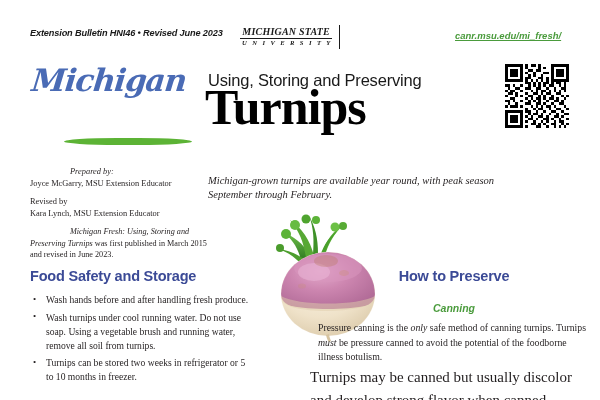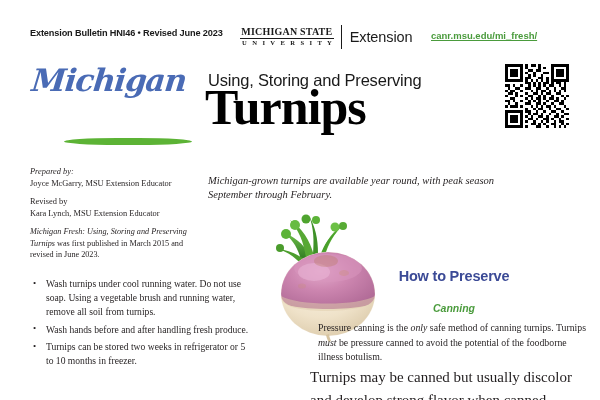--- a/index.html
+++ b/index.html
@@ -21,20 +21,21 @@
     height: 400px;
     background: #ffffff;
   }
 
   
   .topbar {
     position: absolute;
     left: 0; top: 28px;
     width: 500px;
     height: 24px;
+    font-style: italic;
   }
   .bulletin-line {
     position: absolute;
     left: 30px; top: 0;
     font-family: "Liberation Sans", sans-serif;
     font-size: 9.2px;
     font-weight: 700;
     letter-spacing: -0.15px;
     color: #1a1a1a;
     white-space: nowrap;
@@ -81,21 +82,21 @@
   .msu-ext {
     font-family: "Liberation Sans", sans-serif;
     font-size: 14.5px;
     font-weight: 400;
     color: #1a1a1a;
     padding-left: 8px;
     letter-spacing: -0.1px;
   }
   .url-link {
     position: absolute;
-    left: 431px; top: 2px;
+    left: 455px; top: 2px;
     font-family: "Liberation Sans", sans-serif;
     font-size: 9.5px;
     font-weight: 700;
     color: #4a9b3c;
     white-space: nowrap;
   }
 
   
   .mf-logo {
     position: absolute;
@@ -169,21 +170,21 @@
   
   .credits {
     position: absolute;
     left: 30px; top: 166px;
     width: 178px;
     font-family: "Liberation Serif", serif;
     font-size: 8.4px;
     line-height: 1.42;
     color: #231f20;
   }
-  .credits .it { font-style: italic; }
+  .credits .it { font-style: italic; margin-left: 40px; }
   .credits .grp { margin-bottom: 6px; }
   .credits .grp:last-child { margin-bottom: 0; }
   .credits .note { font-size: 8.2px; line-height: 1.45; }
 
   
   .intro {
     position: absolute;
     left: 208px; top: 174px;
     width: 300px;
     font-family: "Liberation Serif", serif;
@@ -283,21 +284,20 @@
 
   <div class="topbar">
     <div class="bulletin-line">Extension Bulletin HNI46 • Revised June 2023</div>
 
     <div class="msu-logo">
       <div class="msu-wordmark">
         <span class="msu-top">MICHIGAN STATE</span>
         <span class="msu-bot">U N I V E R S I T Y</span>
       </div>
       <div class="msu-rule"></div>
-      <span class="msu-ext">Extension</span>
     </div>
 
     <a class="url-link" href="#">canr.msu.edu/mi_fresh/</a>
   </div>
 
   <div class="mf-logo">
     <span class="mf-michigan">Michigan</span>
     <span class="mf-swoosh"></span>
   </div>
 
@@ -549,23 +549,24 @@
           <ellipse cx="34" cy="72" rx="4" ry="2.5" fill="#c98f6e" opacity="0.25"></ellipse>
         </g>
         <ellipse cx="60" cy="80" rx="47" ry="42" fill="none" stroke="#ffffff" stroke-width="0.6" opacity="0.25"></ellipse>
       </g>
 
       <path d="M58 121 C59 125 60 127 61 128 L63 127 C62 124 61 122 61 120 Z" fill="#d6c3a0"></path>
     </svg>
   </div>
 
   <div class="sec-left">
+    <div class="h-blue">Food Safety and Storage</div>
     <ul>
+      <li>Wash hands before and after handling fresh produce.</li>
       <li>Wash turnips under cool running water. Do not use soap. Using a vegetable brush and running water, remove all soil from turnips.</li>
-      <li>Wash hands before and after handling fresh produce.</li>
       <li>Turnips can be stored two weeks in refrigerator or 5 to 10 months in freezer.</li>
     </ul>
   </div>
 
   <div class="sec-right">
     <span class="h-blue">How to Preserve</span>
     <span class="h-green">Canning</span>
     <p class="p-canning">
       <span>Pressure canning is the </span><span class="em-i">only</span><span> safe method of canning turnips. Turnips </span><span class="em-i">must</span><span> be pressure canned to avoid the potential of the foodborne illness botulism.</span>
     </p>

